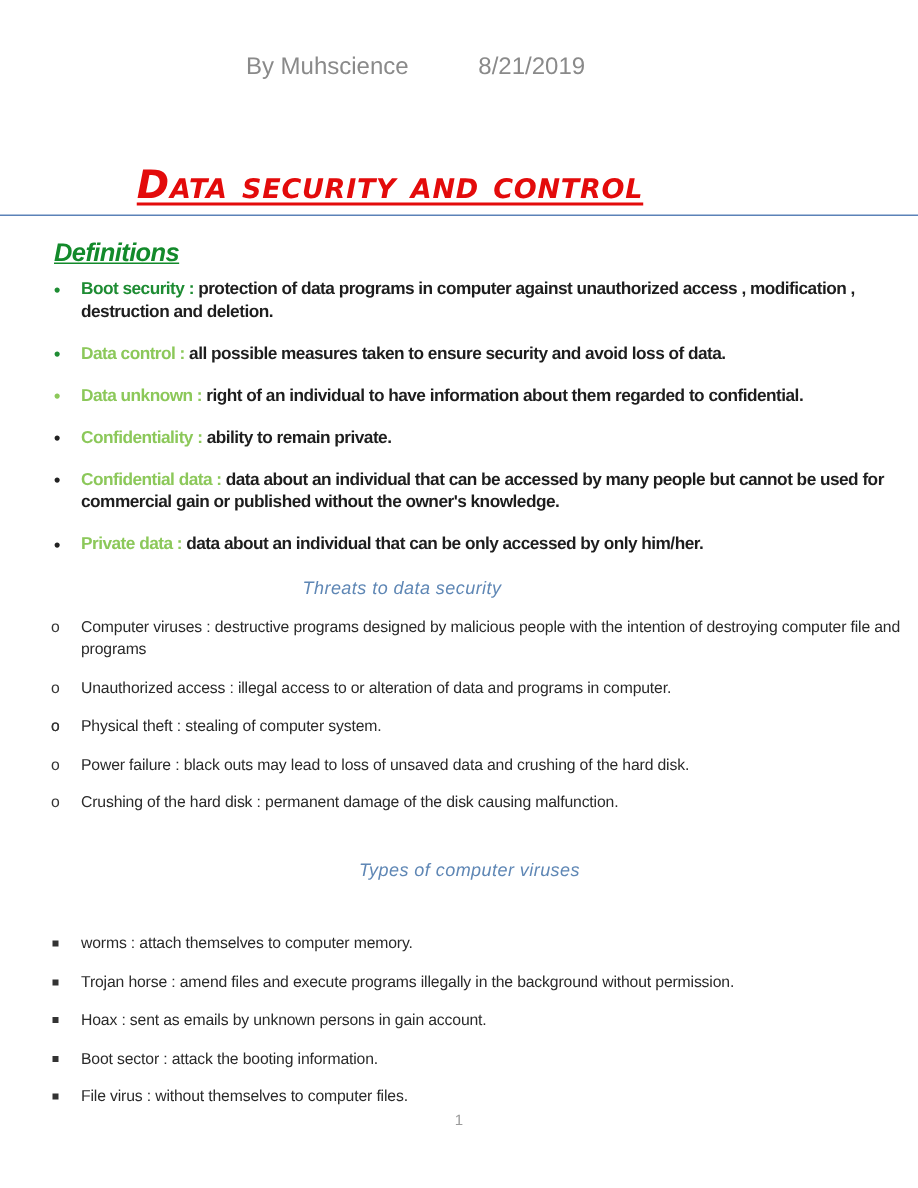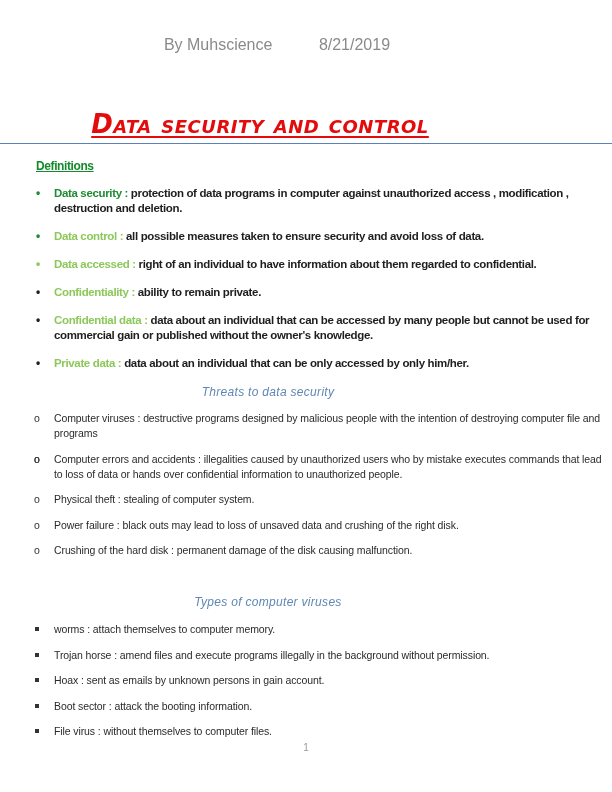--- a/index.html
+++ b/index.html
@@ -52,22 +52,23 @@
       left: 0;
       width: 612px;
       height: 1px;
       background: #5b82b8;
     }
 
     .defs-heading {
       position: absolute;
       top: 159px;
       left: 36px;
-      font-size: 12px;
+      font-size: 17px;
       font-weight: bold;
+      font-style: italic;
       color: #138a2b;
       text-decoration: underline;
       letter-spacing: -0.4px;
     }
 
     ul.defs {
       position: absolute;
       top: 186px;
       left: 0;
       margin: 0;
@@ -101,21 +102,21 @@
       position: absolute;
       left: 0;
       width: 536px;
       text-align: center;
       font-size: 12px;
       font-style: italic;
       color: #5f87b5;
       letter-spacing: 0.3px;
     }
     .threats-heading { top: 385px; }
-    .virus-heading { top: 595px; }
+    .virus-heading { top: 573px; padding-left: 45px; }
 
     ul.plain {
       position: absolute;
       left: 0;
       margin: 0;
       padding: 0;
       list-style: none;
       width: 612px;
     }
     ul.plain li {
@@ -163,29 +164,29 @@
 </div>
 
 <div class="title">Data security and control</div>
 <div class="title-rule"></div>
 
 <div class="defs-heading">Definitions</div>
 
 <ul class="defs">
   <li>
     <span class="bullet green">•</span>
-    <span class="term" style="color:#1e8c33">Data security :</span><span> protection of data programs in computer against unauthorized access , modification , destruction and deletion.</span>
+    <span class="term" style="color:#1e8c33">Boot security :</span><span> protection of data programs in computer against unauthorized access , modification , destruction and deletion.</span>
   </li>
   <li>
     <span class="bullet green">•</span>
     <span class="term" style="color:#8cc85a">Data control :</span><span> all possible measures taken to ensure  security and avoid loss of data.</span>
   </li>
   <li>
     <span class="bullet light">•</span>
-    <span class="term" style="color:#8cc85a">Data accessed :</span><span> right of an individual to have information about them regarded to confidential.</span>
+    <span class="term" style="color:#8cc85a">Data unknown :</span><span> right of an individual to have information about them regarded to confidential.</span>
   </li>
   <li>
     <span class="bullet">•</span>
     <span class="term" style="color:#8cc85a">Confidentiality :</span><span> ability to remain private.</span>
   </li>
   <li>
     <span class="bullet">•</span>
     <span class="term" style="color:#8cc85a">Confidential data :</span><span> data about an individual that can be accessed by many people but  cannot be used for commercial gain or published without the owner's knowledge.</span>
   </li>
   <li>
@@ -196,32 +197,32 @@
 
 <div class="section-heading threats-heading">Threats to data security</div>
 
 <ul class="plain threats">
   <li>
     <span class="marker">o</span>
     <span>Computer viruses : destructive programs designed by malicious people with the intention of destroying computer file and programs</span>
   </li>
   <li>
     <span class="marker">o</span>
-  </li>
-  <li>
-    <span class="marker">o</span>
-    <span>Computer errors and accidents : illegalities caused by unauthorized users who by mistake executes commands that lead to loss of data or hands over confidential information to unauthorized people.</span>
+    <span>Unauthorized access : illegal access to or alteration of data and programs in computer.</span>
+  </li>
+  <li>
+    <span class="marker">o</span>
   </li>
   <li>
     <span class="marker">o</span>
     <span>Physical theft : stealing of computer system.</span>
   </li>
   <li>
     <span class="marker">o</span>
-    <span>Power failure : black outs may lead to loss of unsaved data and crushing of the right disk.</span>
+    <span>Power failure : black outs may lead to loss of unsaved data and crushing of the hard disk.</span>
   </li>
   <li>
     <span class="marker">o</span>
     <span>Crushing of the hard disk : permanent damage of the disk causing malfunction.</span>
   </li>
 </ul>
 
 <div class="section-heading virus-heading">Types of computer viruses</div>
 
 <ul class="plain viruses">

